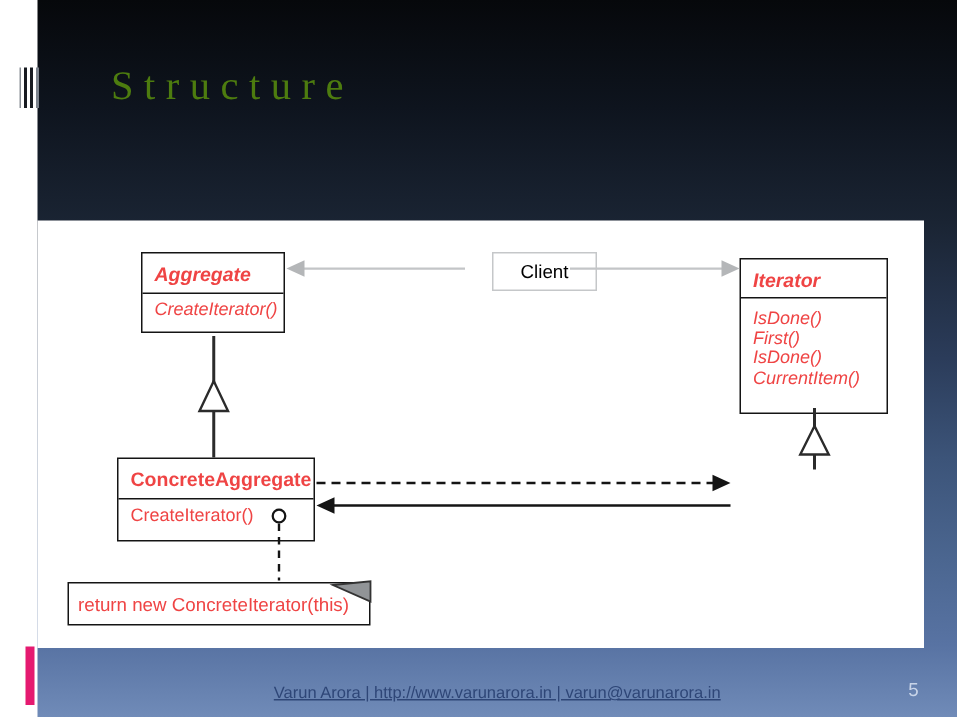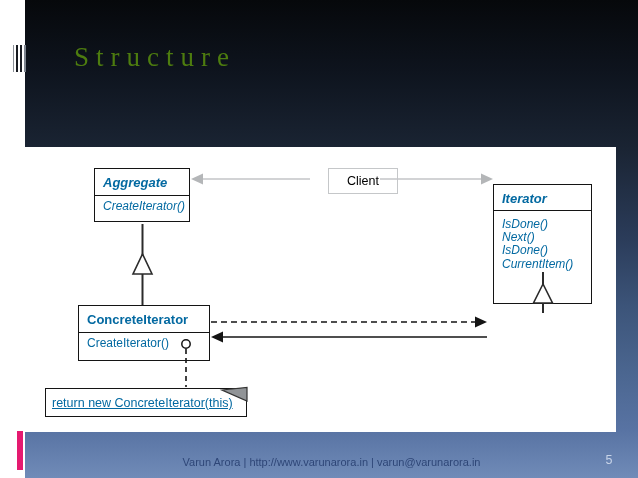--- a/index.html
+++ b/index.html
@@ -30,61 +30,61 @@
     position:absolute; left:74px; top:42px;
     font-family:"Liberation Serif", serif; font-size:27px; font-weight:400;
     letter-spacing:7px; color:#4d7c0f; white-space:nowrap;
   }
   .accent-bar {
     position:absolute; left:17px; top:431px; width:6px; height:39px;
     background:#e51a70;
   }
   .footer-text {
     position:absolute; left:25px; top:456px; width:613px;
-    text-align:center; font-size:11px; color:#2e4677;
+    text-align:center; font-size:11px; color:#2e4677;text-decoration:underline;
   }
   .page-number {
     position:absolute; left:598px; top:453px; width:22px;
     text-align:center; font-size:12.5px; color:#c8d4e8;
   }
   
   .uml-box {
     position:absolute; box-sizing:border-box; background:#ffffff;
-    border:1.6px solid #141414; color:#0369a1;
+    border:1.6px solid #141414; color:#ef4444;
   }
   .uml-title {
     box-sizing:border-box; padding:6px 0 0 8px;
     font-size:13px; font-weight:bold; white-space:nowrap;
   }
   .uml-title.with-divider { border-bottom:1.6px solid #141414; }
   .uml-body { padding:4px 0 0 8px; font-size:12px; white-space:nowrap; }
   .uml-body div { line-height:13.2px; }
   .abstract { font-style:italic; }
   .box-aggregate { left:94px; top:168px; width:96px; height:54px; }
   .box-aggregate .uml-title { height:27px; }
   .box-client {
     left:328px; top:168px; width:70px; height:26px;
     border:1.4px solid #c5c7c9; color:#000000;
     display:flex; align-items:center; justify-content:center;
     font-size:12.5px;
   }
-  .box-iterator { left:493px; top:184px; width:99px; height:120px; }
+  .box-iterator { left:493px; top:172px; width:99px; height:104px; }
   .box-iterator .uml-title { height:26px; }
   .box-iterator .uml-body { padding-top:7px; }
   .box-concrete-aggregate { left:78px; top:305px; width:132px; height:56px; }
   .box-concrete-aggregate .uml-title { height:27px; }
   .box-concrete-iterator {
     left:487px; top:313px; width:113px; height:36px;
     display:flex; align-items:center; justify-content:center;
     font-size:12.5px; font-weight:bold;
   }
   .note-box {
     left:45px; top:388px; width:202px; height:29px;
     display:flex; align-items:center; padding-left:6px;
-    font-size:12.5px; white-space:nowrap;text-decoration:underline;
+    font-size:12.5px; white-space:nowrap;
   }
   .connector-layer {
     position:absolute; left:0; top:0; width:638px; height:478px;
     pointer-events:none;
   }
 </style>
 </head>
 <body>
 
 <div class="slide">
@@ -103,28 +103,28 @@
   </div>
 
   <div class="uml-box box-client">
     <span>Client</span>
   </div>
 
   <div class="uml-box box-iterator">
     <div class="uml-title with-divider abstract">Iterator</div>
     <div class="uml-body abstract">
       <div>IsDone()</div>
-      <div>Next()</div>
+      <div>First()</div>
       <div>IsDone()</div>
       <div>CurrentItem()</div>
     </div>
   </div>
 
   <div class="uml-box box-concrete-aggregate">
-    <div class="uml-title with-divider">ConcreteIterator</div>
+    <div class="uml-title with-divider">ConcreteAggregate</div>
     <div class="uml-body">
       <div>CreateIterator()</div>
     </div>
   </div>
 
 
   <div class="uml-box note-box">
     <span>return new ConcreteIterator(this)</span>
   </div>
 

